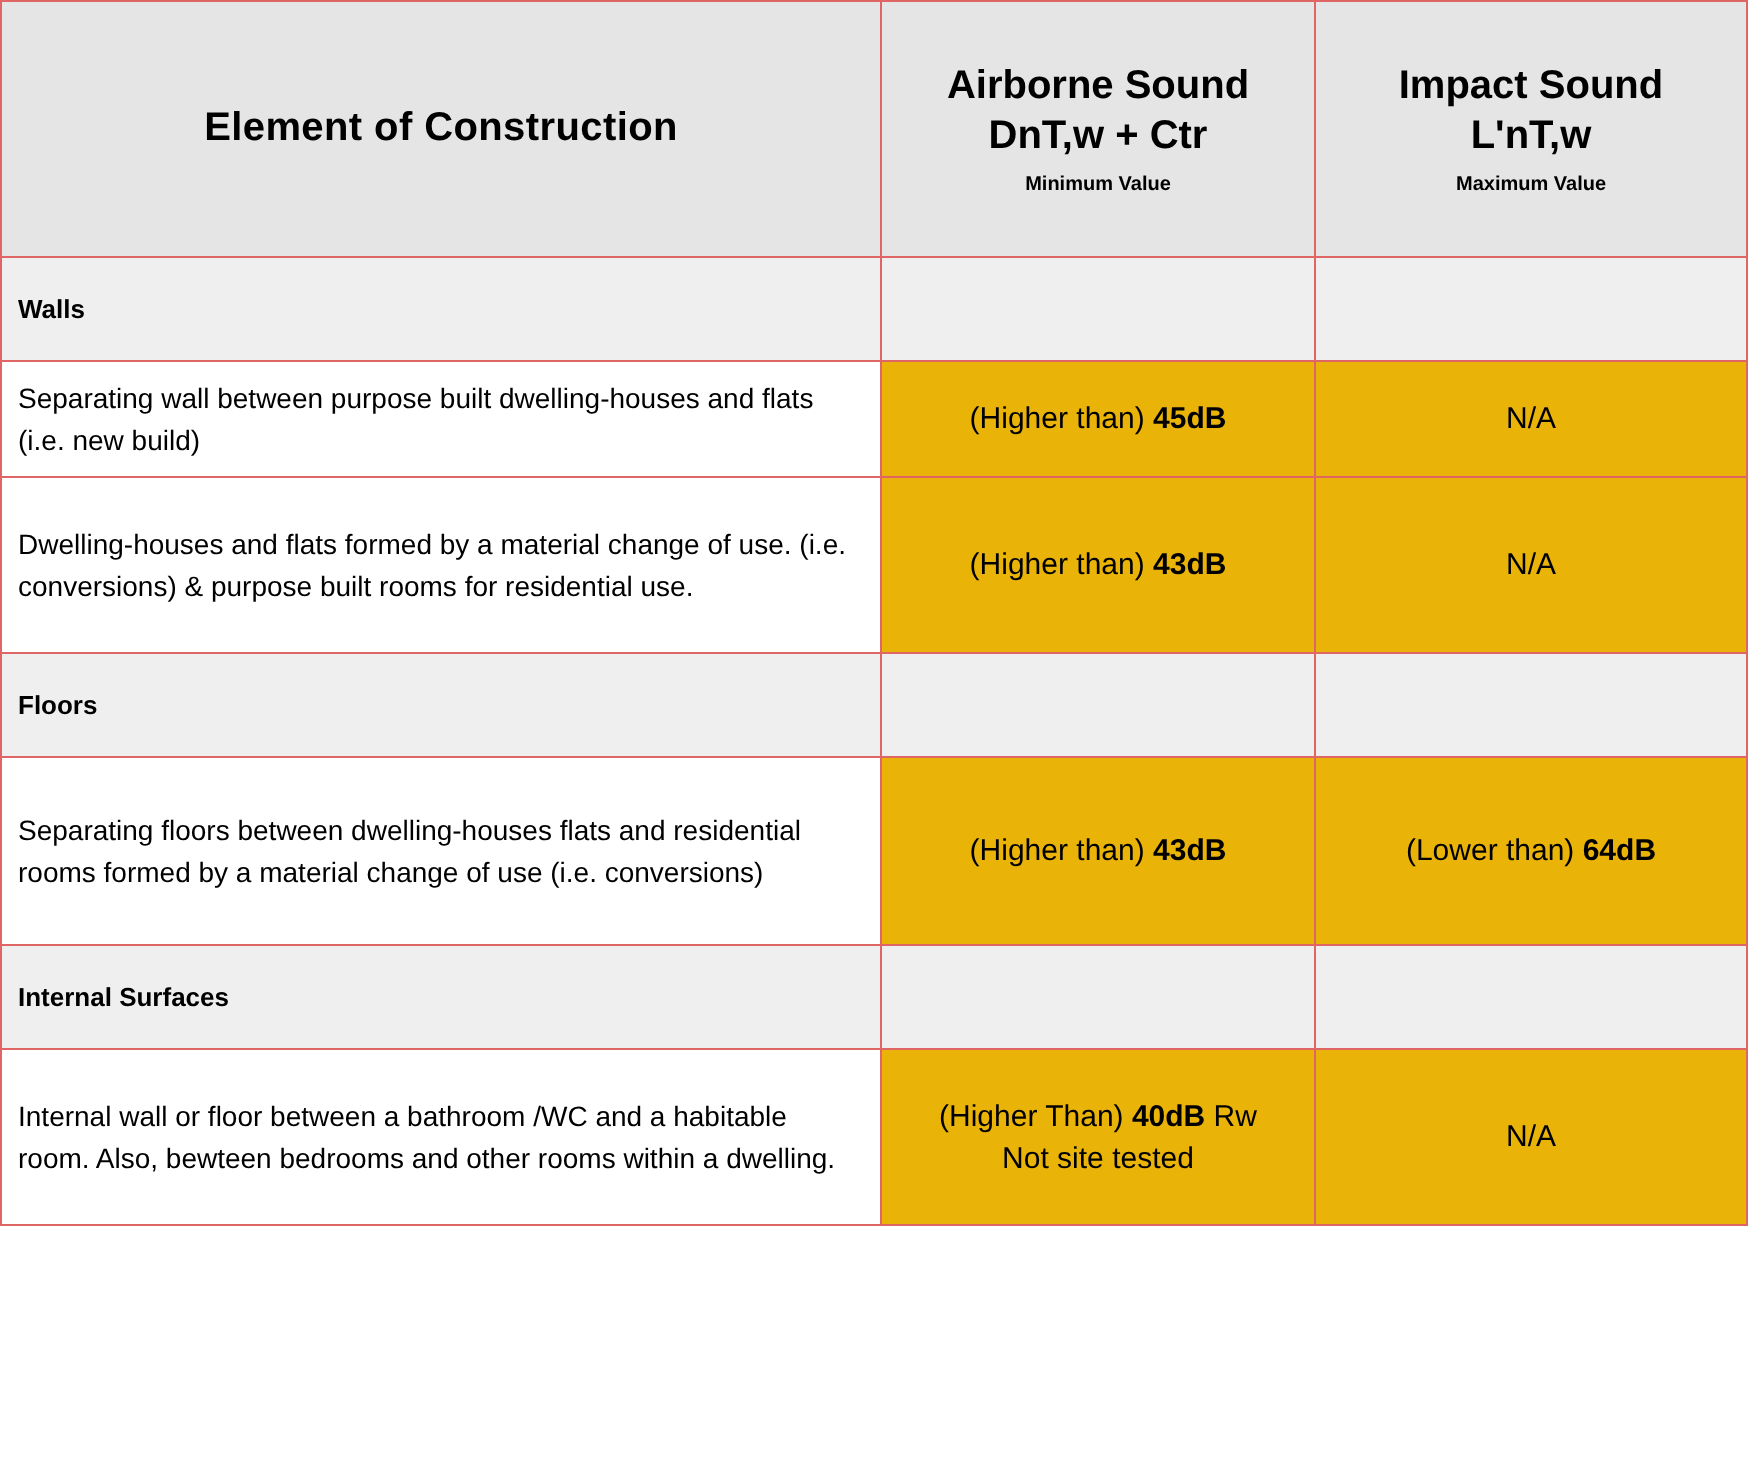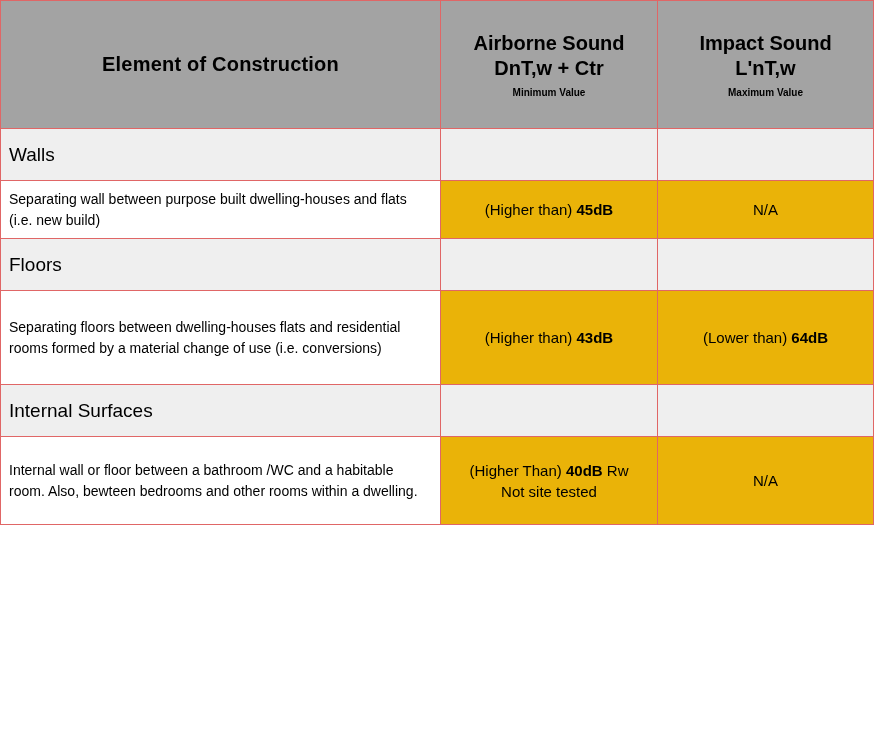--- a/index.html
+++ b/index.html
@@ -27,21 +27,21 @@
     padding: 6px 8px;
     box-sizing: border-box;
   }
   
   col.c1 { width: 440px; }
   col.c2 { width: 217px; }
   col.c3 { width: 216px; }
 
   
   tr.header-row td {
-    background: #a3a3a3;
+    background: #e5e5e5;
     text-align: center;
     height: 128px;
   }
   td.head-first {
     text-align: right;
     font-size: 20px;
     font-weight: bold;
     letter-spacing: 0.2px;
   }
   .head-title {
@@ -56,22 +56,22 @@
     display: block;
     margin-top: 6px;
   }
 
   
   tr.section-row td {
     background: #efefef;
     height: 52px;
   }
   td.section-label {
-    font-size: 19px;
-    font-weight: normal;
+    font-size: 13px;
+    font-weight: bold;
   }
 
   
   td.desc {
     font-size: 14px;
     line-height: 1.45;
     text-align: left;
     background: #ffffff;
   }
   td.value {
@@ -121,20 +121,25 @@
     <tr class="section-row">
       <td class="section-label">Walls</td>
       <td></td>
       <td></td>
     </tr>
     <tr class="r-walls1">
       <td class="desc">Separating wall between purpose built dwelling-houses and flats (i.e. new build)</td>
       <td class="value"><span>(Higher than) </span><b>45dB</b></td>
       <td class="value">N/A</td>
     </tr>
+    <tr class="r-walls2">
+      <td class="desc">Dwelling-houses and flats formed by a material change of use. (i.e. conversions) &amp; purpose built rooms for residential use.</td>
+      <td class="value"><span>(Higher than) </span><b>43dB</b></td>
+      <td class="value">N/A</td>
+    </tr>
 
     <tr class="section-row">
       <td class="section-label">Floors</td>
       <td></td>
       <td></td>
     </tr>
     <tr class="r-floors2">
       <td class="desc">Separating floors between dwelling-houses flats and residential rooms formed by a material change of use (i.e. conversions)</td>
       <td class="value"><span>(Higher than) </span><b>43dB</b></td>
       <td class="value"><span>(Lower than) </span><b>64dB</b></td>

